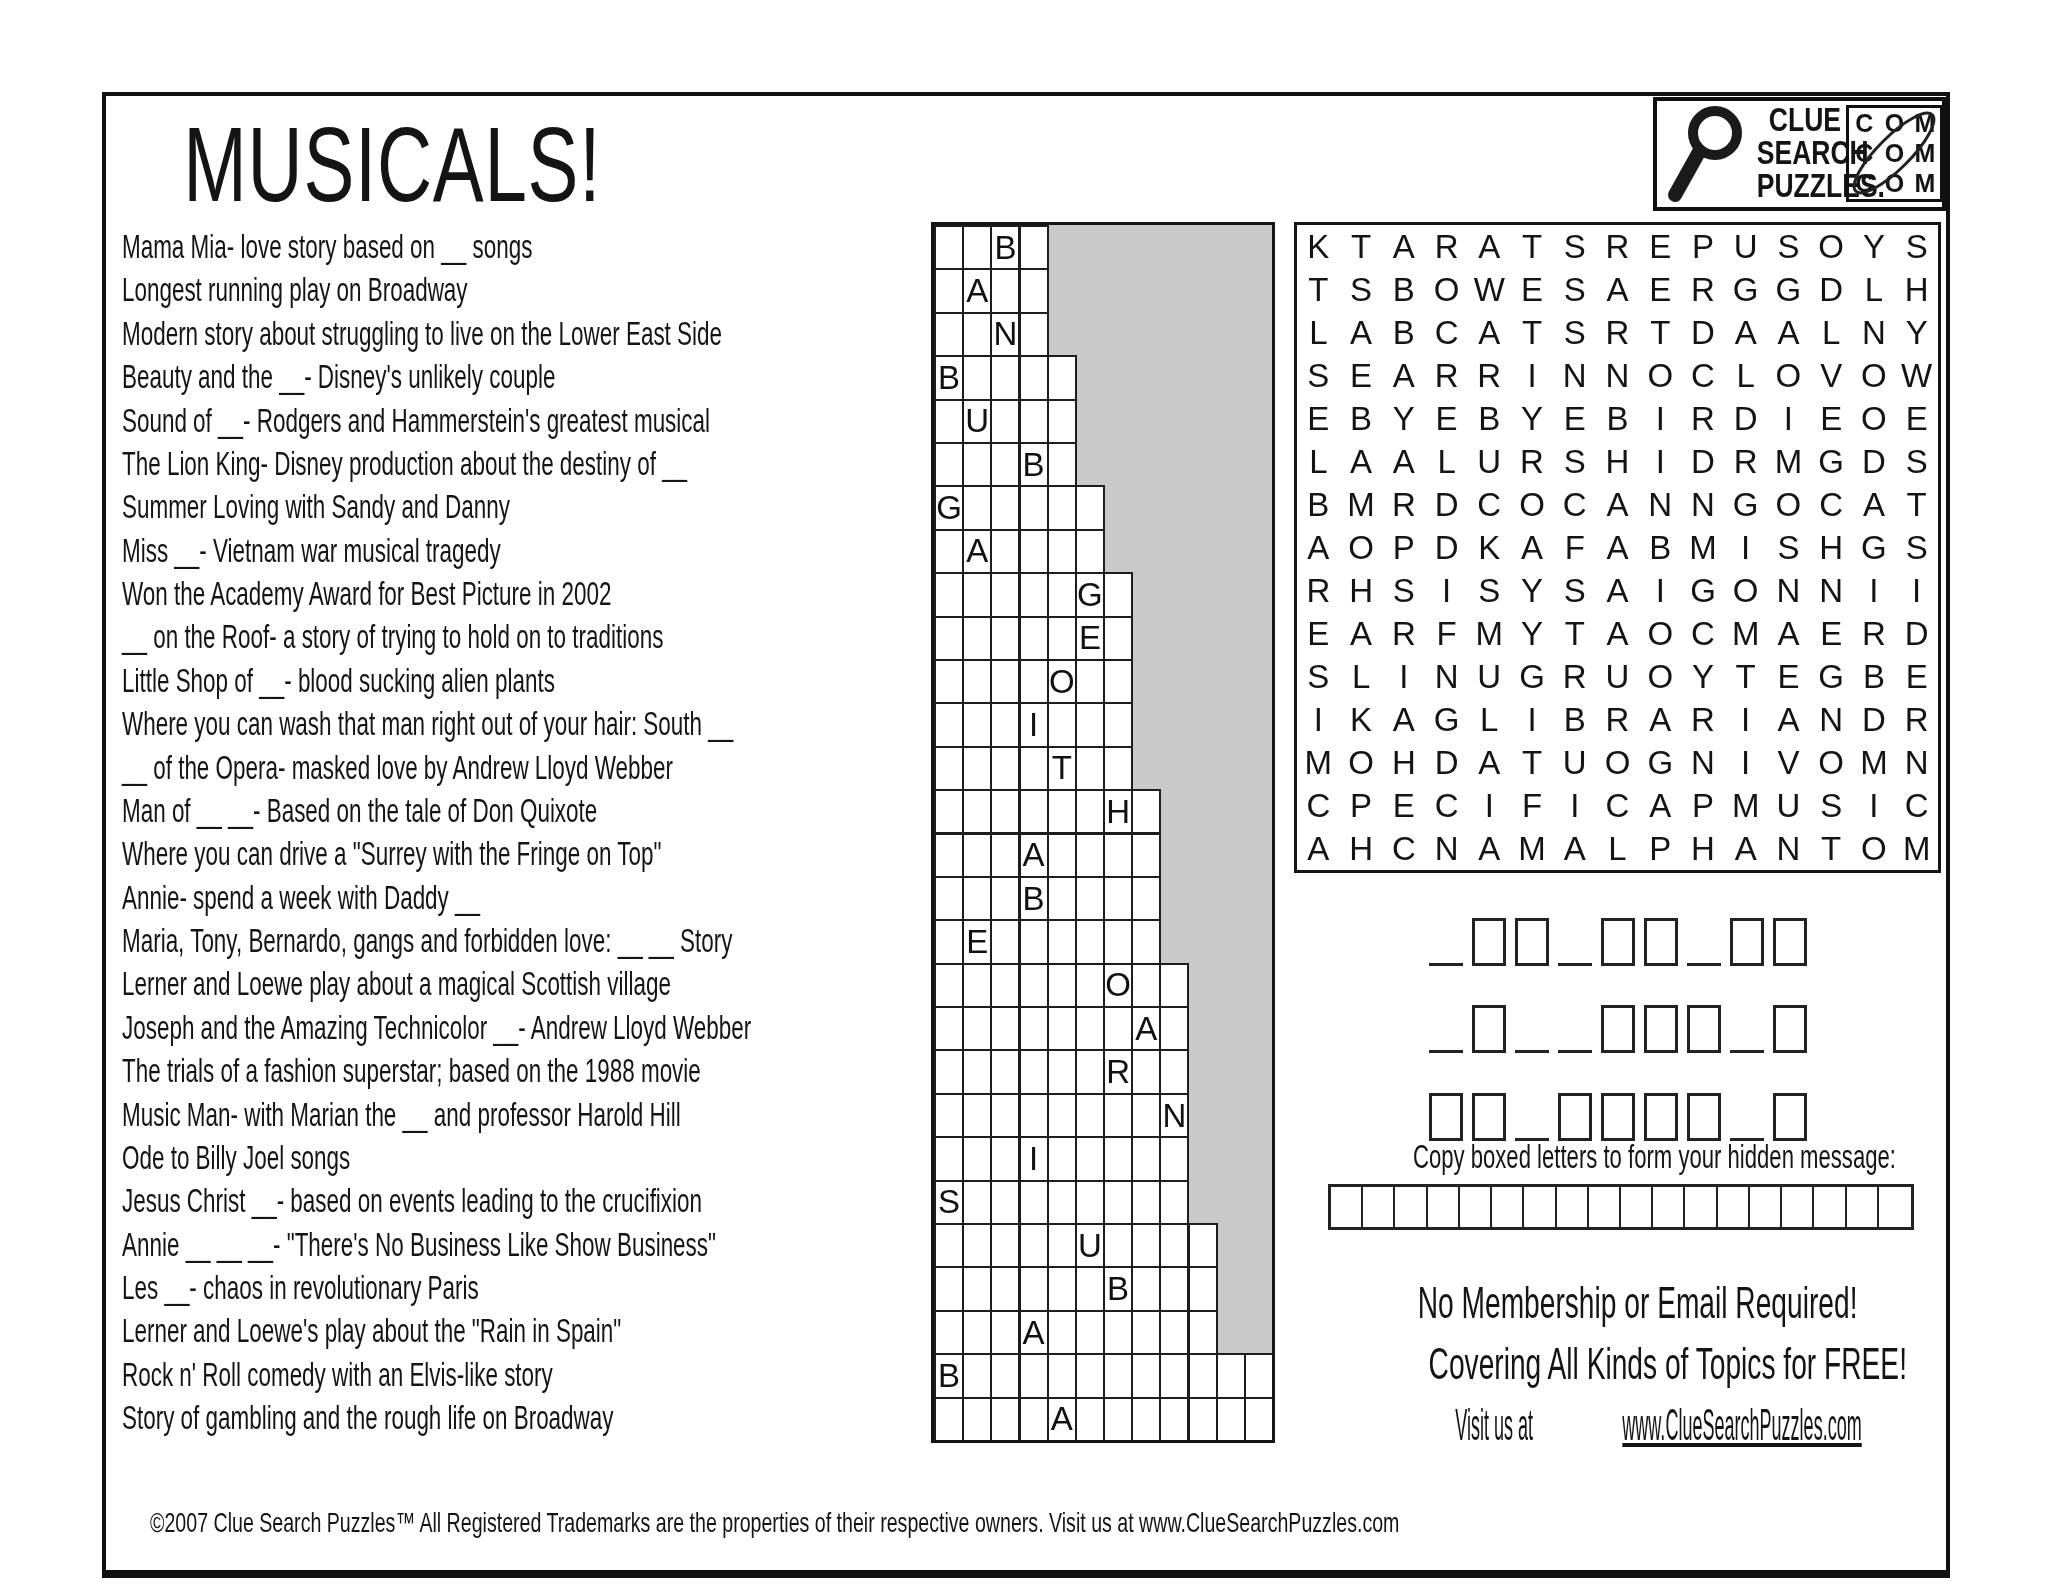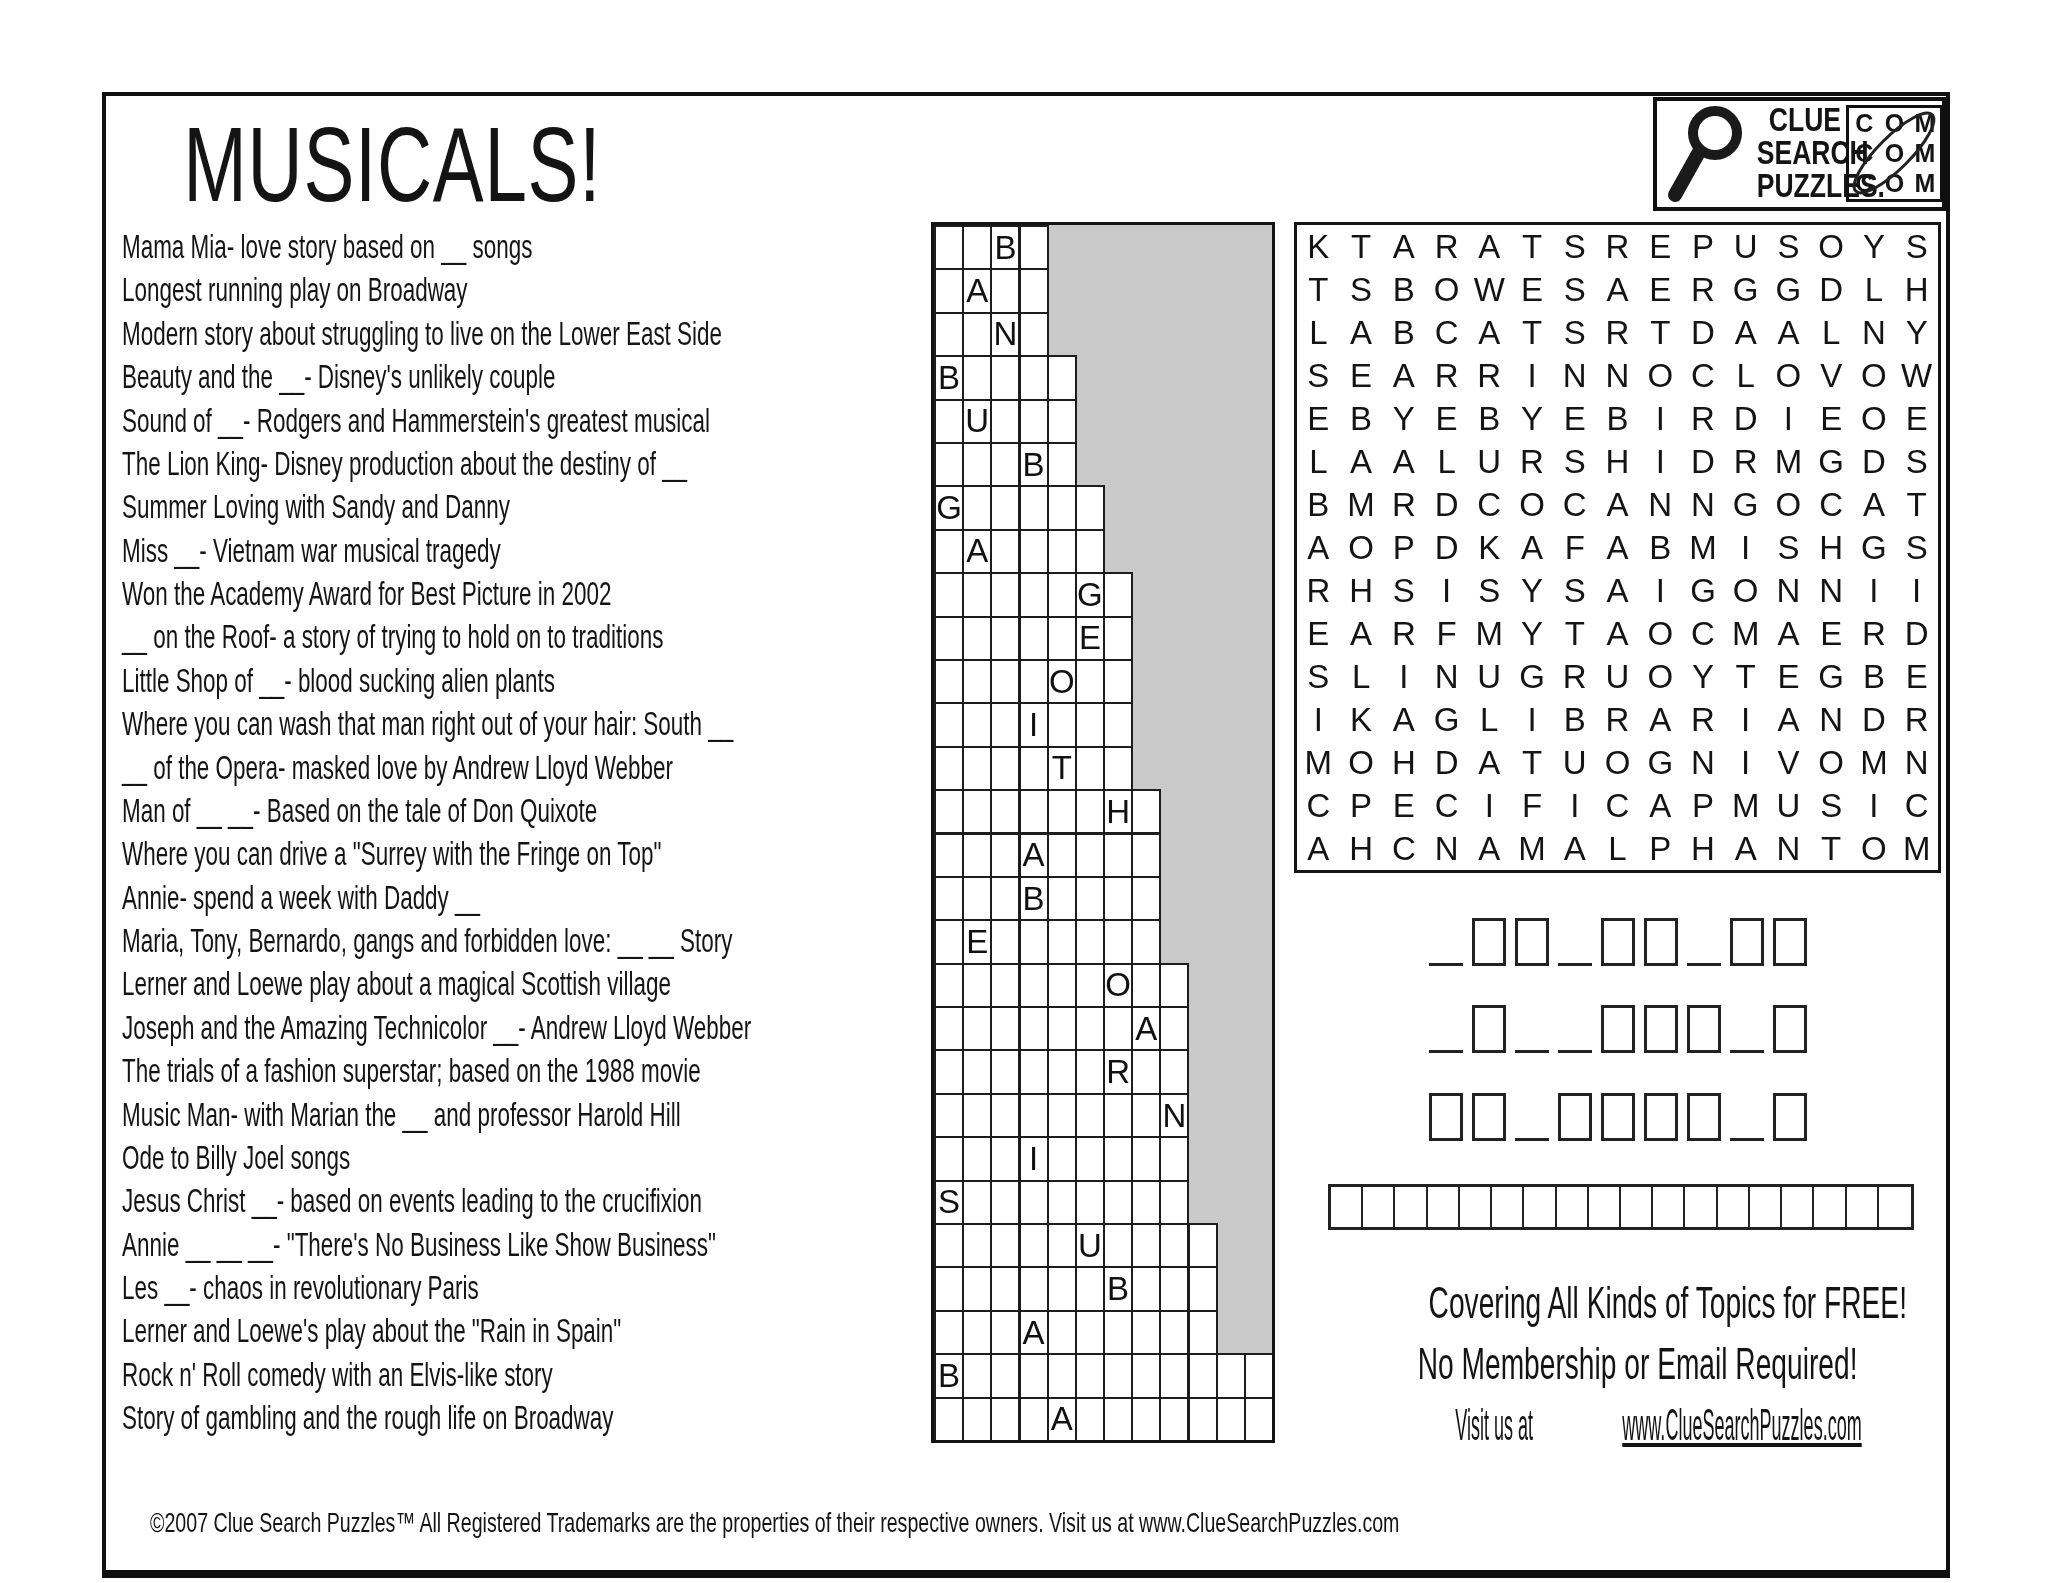--- a/index.html
+++ b/index.html
@@ -629,20 +629,23 @@
       <div class="slot-box"></div>
       <div class="slot-blank"></div>
       <div class="slot-box"></div>
       <div class="slot-box"></div>
       <div class="slot-box"></div>
       <div class="slot-box"></div>
       <div class="slot-blank"></div>
       <div class="slot-box"></div>
     </div>
 
+  <div class="abs panel-label" style="top:1138px">
+    <span>Copy boxed letters to form your hidden message:</span>
+  </div>
   <div class="abs hm-strip">
       <div class="hm-cell"></div>
       <div class="hm-cell"></div>
       <div class="hm-cell"></div>
       <div class="hm-cell"></div>
       <div class="hm-cell"></div>
       <div class="hm-cell"></div>
       <div class="hm-cell"></div>
       <div class="hm-cell"></div>
       <div class="hm-cell"></div>
@@ -651,22 +654,22 @@
       <div class="hm-cell"></div>
       <div class="hm-cell"></div>
       <div class="hm-cell"></div>
       <div class="hm-cell"></div>
       <div class="hm-cell"></div>
       <div class="hm-cell"></div>
       <div class="hm-cell"></div>
     </div>
 
   <div class="abs promo">
+    <div class="promo-line"><span>No Membership or Email Required!</span></div>
     <div class="promo-line"><span>Covering All Kinds of Topics for FREE!</span></div>
-    <div class="promo-line"><span>No Membership or Email Required!</span></div>
     <div class="promo-line">
       <span><span>Visit us at </span><span class="promo-link">www.ClueSearchPuzzles.com</span></span>
     </div>
   </div>
 
   <div class="abs footer">
     <span>©2007 Clue Search Puzzles™ All Registered Trademarks are the properties of their respective owners. Visit us at www.ClueSearchPuzzles.com</span>
   </div>
 
 </div>

